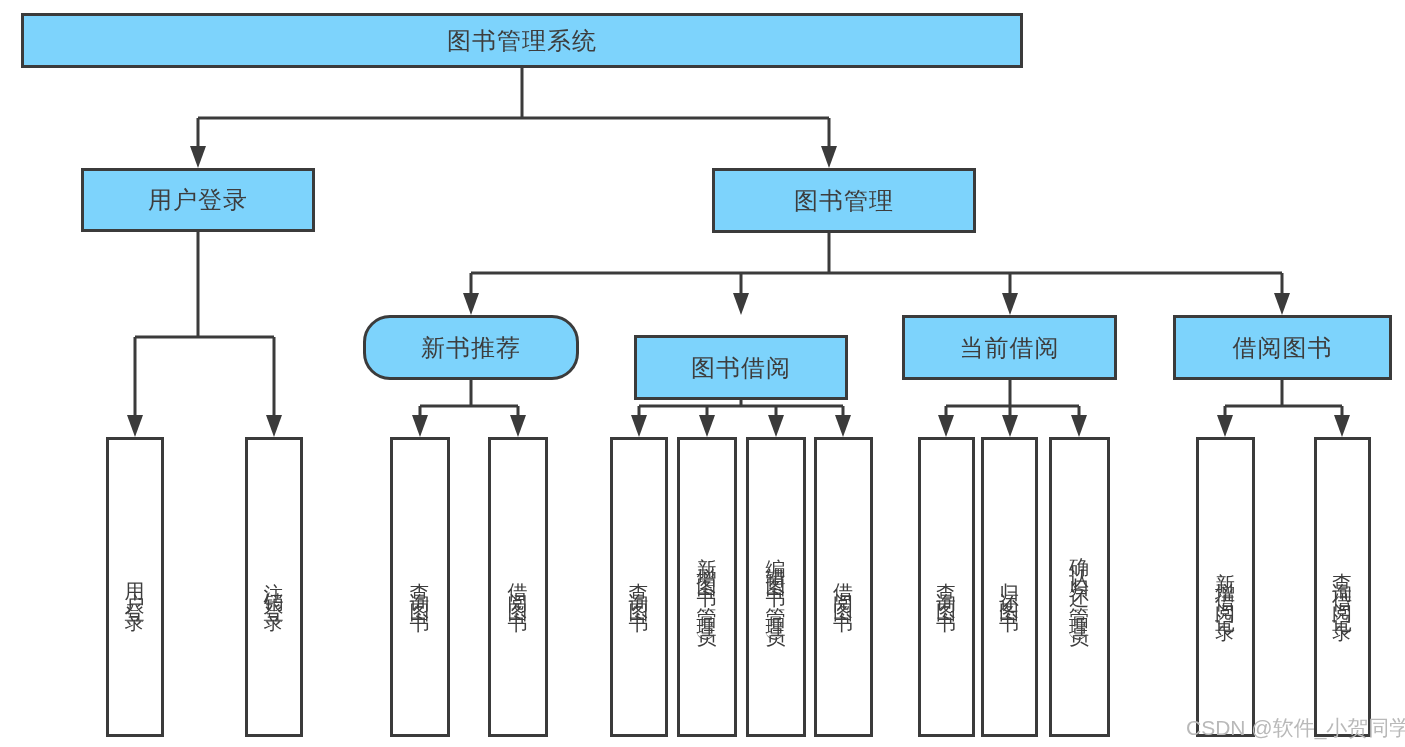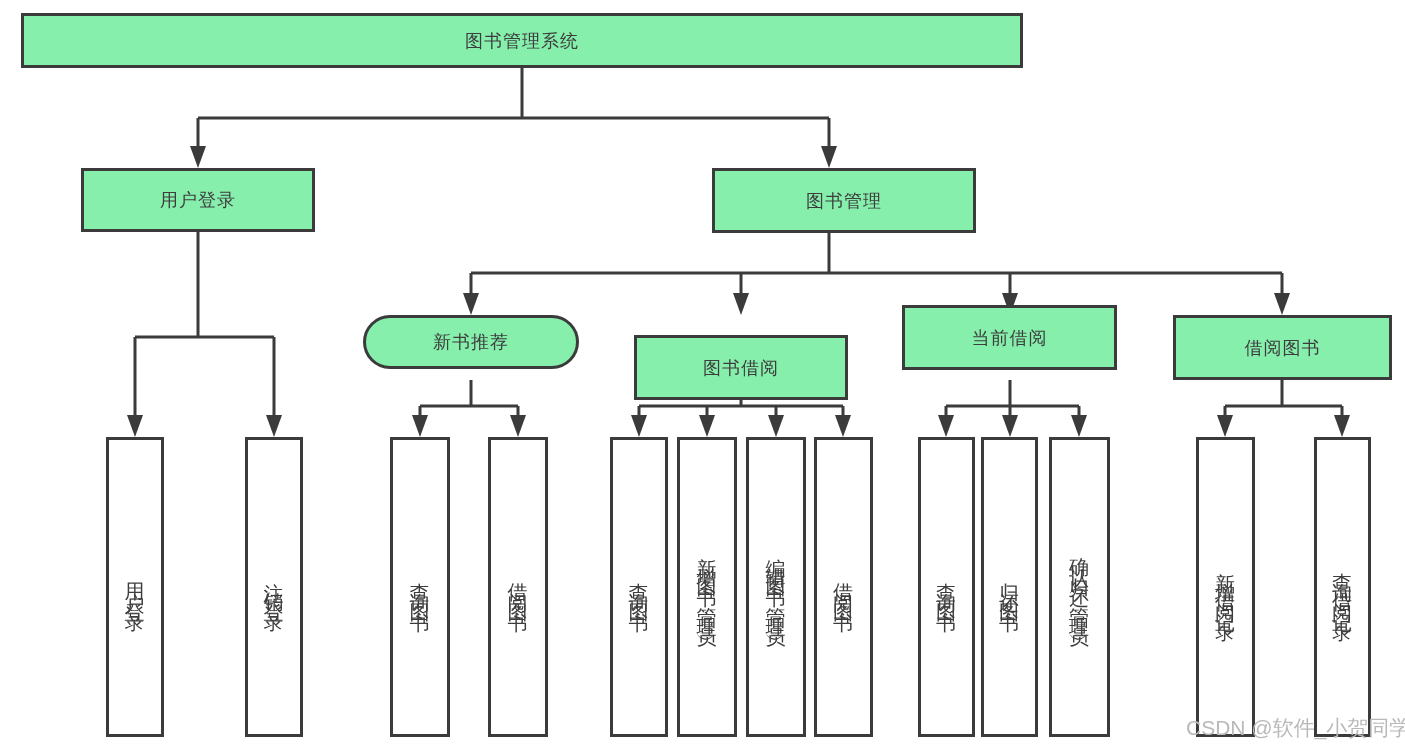--- a/index.html
+++ b/index.html
@@ -19,25 +19,25 @@
   #wires {
     position: absolute;
     left: 0; top: 0;
     width: 1405px; height: 747px;
     color: var(--line, #3b3b3b);
   }
   .box {
     position: absolute;
     box-sizing: border-box;
     border: 3px solid var(--line, #3b3b3b);
-    background: #86efac;
+    background: #7dd3fc;
     display: flex;
     align-items: center;
     justify-content: center;
-    font-size: 18px;
+    font-size: 24px;
     letter-spacing: 1px;
     white-space: nowrap;
   }
   .vbox {
     position: absolute;
     box-sizing: border-box;
     border: 3px solid var(--line, #3b3b3b);
     background: #ffffff;
     display: flex;
     align-items: center;
@@ -103,23 +103,23 @@
       <polygon points="1225,437 1217,415 1233,415"></polygon>
       <polygon points="1342,437 1334,415 1350,415"></polygon>
     </g>
   </svg>
 
   <div class="box" style="left:21px; top:13px; width:1002px; height:55px;">图书管理系统</div>
 
   <div class="box" style="left:81px; top:168px; width:234px; height:64px;">用户登录</div>
   <div class="box" style="left:712px; top:168px; width:264px; height:65px;">图书管理</div>
 
-  <div class="box" style="left:363px; top:315px; width:216px; height:54px;border-radius:27px;">新书推荐</div>
+  <div class="box" style="left:363px; top:315px; width:216px; height:65px;border-radius:27px;">新书推荐</div>
   <div class="box" style="left:634px; top:315px; width:214px; height:65px;margin-top:20px;">图书借阅</div>
-  <div class="box" style="left:902px; top:305px; width:215px; height:65px;text-align:right;">当前借阅</div>
+  <div class="box" style="left:902px; top:315px; width:215px; height:65px;text-align:right;">当前借阅</div>
   <div class="box" style="left:1173px; top:315px; width:219px; height:65px;">借阅图书</div>
 
   <div class="vbox" style="left:106px; top:437px; width:58px; height:300px;">
     <span class="vtext">用户登录</span>
   </div>
   <div class="vbox" style="left:245px; top:437px; width:58px; height:300px;">
     <span class="vtext">注销登录</span>
   </div>
 
   <div class="vbox" style="left:390px; top:437px; width:60px; height:300px;">

